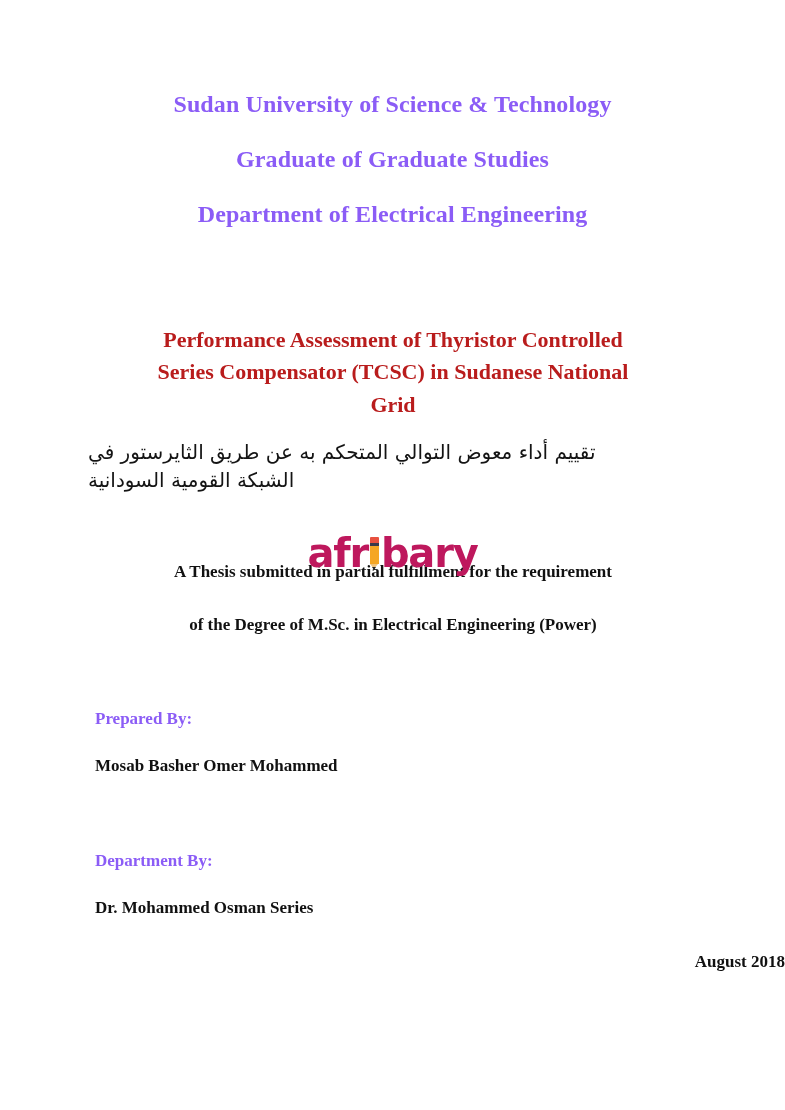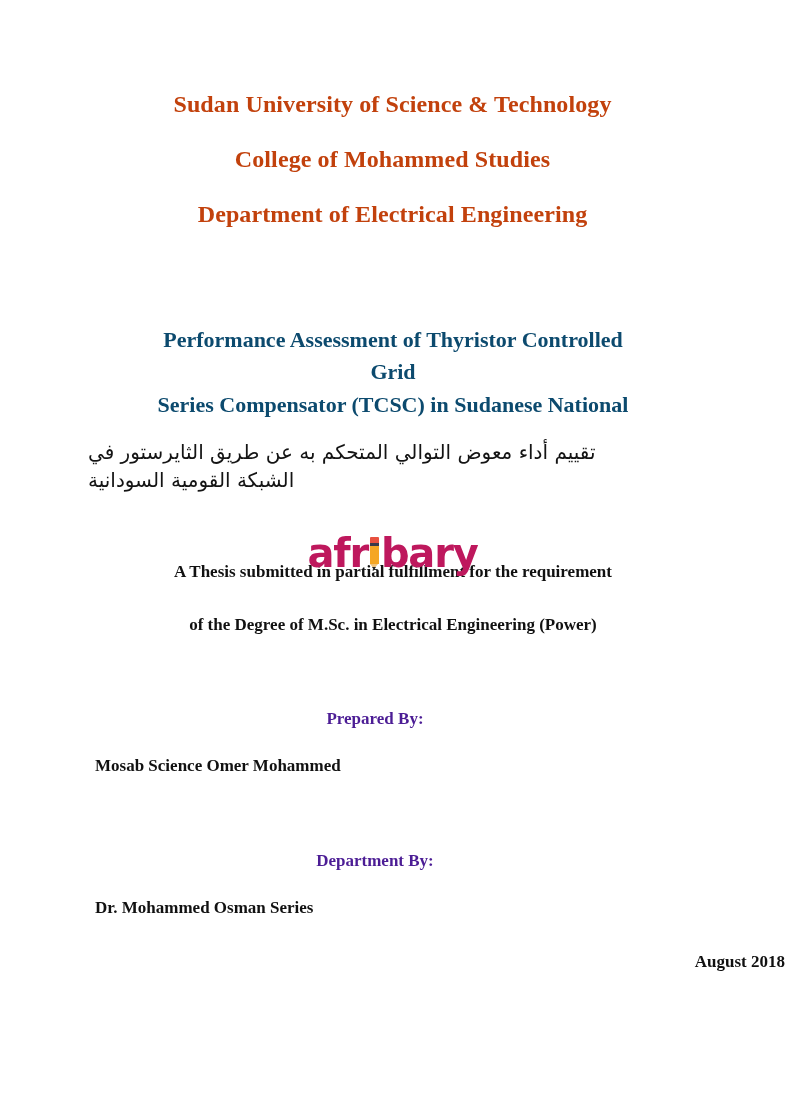--- a/index.html
+++ b/index.html
@@ -27,39 +27,39 @@
     left: 0;
     top: 92px;
     width: 785px;
     text-align: center;
   }
   .inst-line {
     font-size: 24px;
     font-weight: bold;
     letter-spacing: 0.1px;
     line-height: 1.0;
-    color: #c2410c;
+    color: #8b5cf6;
   }
   .inst-line.l1 { margin-bottom: 31px; }
   .inst-line.l2 { margin-bottom: 31px; }
   .inst-line.l3 { margin-bottom: 12px; }
 
   
   .title-block {
     position: absolute;
     left: 88px;
     top: 324px;
     width: 610px;
     text-align: center;
   }
   .title-line {
     font-size: 22px;
     font-weight: bold;
     line-height: 1.47;
-    color: #0c4a6e;
+    color: #b91c1c;
   }
 
   
   .arabic-block {
     position: absolute;
     left: 88px;
     top: 438px;
     width: 610px;
     text-align: left;
     direction: rtl;
@@ -161,22 +161,21 @@
     left: 95px;
     top: 710px;
     width: 560px;
     text-align: left;
   }
   .cred-group { margin-bottom: 0; }
   .cred-label {
     font-size: 17px;
     font-weight: bold;
     line-height: 1.0;
-    color: #4c1d95;
-    text-align: center;
+    color: #8b5cf6;
   }
   .cred-value {
     font-size: 17px;
     font-weight: bold;
     line-height: 1.0;
     color: #111111;
     margin-top: 30px;
   }
   .cred-gap { height: 78px; }
 
@@ -195,48 +194,48 @@
     color: #111111;
   }
 </style>
 </head>
 <body>
 
 <div id="page">
 
   <div class="inst-block">
     <div class="inst-line l1">Sudan University of Science &amp; Technology</div>
-    <div class="inst-line l2">College of Mohammed Studies</div>
+    <div class="inst-line l2">Graduate of Graduate Studies</div>
     <div class="inst-line l3">Department of Electrical Engineering</div>
   </div>
 
   <div class="title-block">
     <div class="title-line">Performance Assessment of Thyristor Controlled</div>
+    <div class="title-line">Series Compensator (TCSC) in Sudanese National</div>
     <div class="title-line">Grid</div>
-    <div class="title-line">Series Compensator (TCSC) in Sudanese National</div>
   </div>
 
   <div class="arabic-block">
     <div class="arabic-line">تقييم أداء معوض التوالي المتحكم به عن طريق الثايرستور في</div>
     <div class="arabic-line">الشبكة القومية السودانية</div>
   </div>
 
   <div class="watermark">
     <span class="wm-inner"><span>afr</span><span class="wm-pencil"><span class="p-top"></span><span class="p-band"></span><span class="p-body"></span><span class="p-tipwood"></span><span class="p-lead"></span></span><span>bary</span></span>
   </div>
 
   <div class="stmt-block">
     <div class="stmt-line s1">A Thesis submitted in partial fulfillment for the requirement</div>
     <div class="stmt-line s2">of the Degree of M.Sc. in Electrical Engineering (Power)</div>
   </div>
 
   <div class="credits">
     <div class="cred-group">
       <div class="cred-label">Prepared By:</div>
-      <div class="cred-value">Mosab Science Omer Mohammed</div>
+      <div class="cred-value">Mosab Basher Omer Mohammed</div>
     </div>
     <div class="cred-gap"></div>
     <div class="cred-group">
       <div class="cred-label">Department By:</div>
       <div class="cred-value">Dr. Mohammed Osman Series</div>
     </div>
   </div>
 
   <div class="date-block">
     <div class="date-text">August 2018</div>

